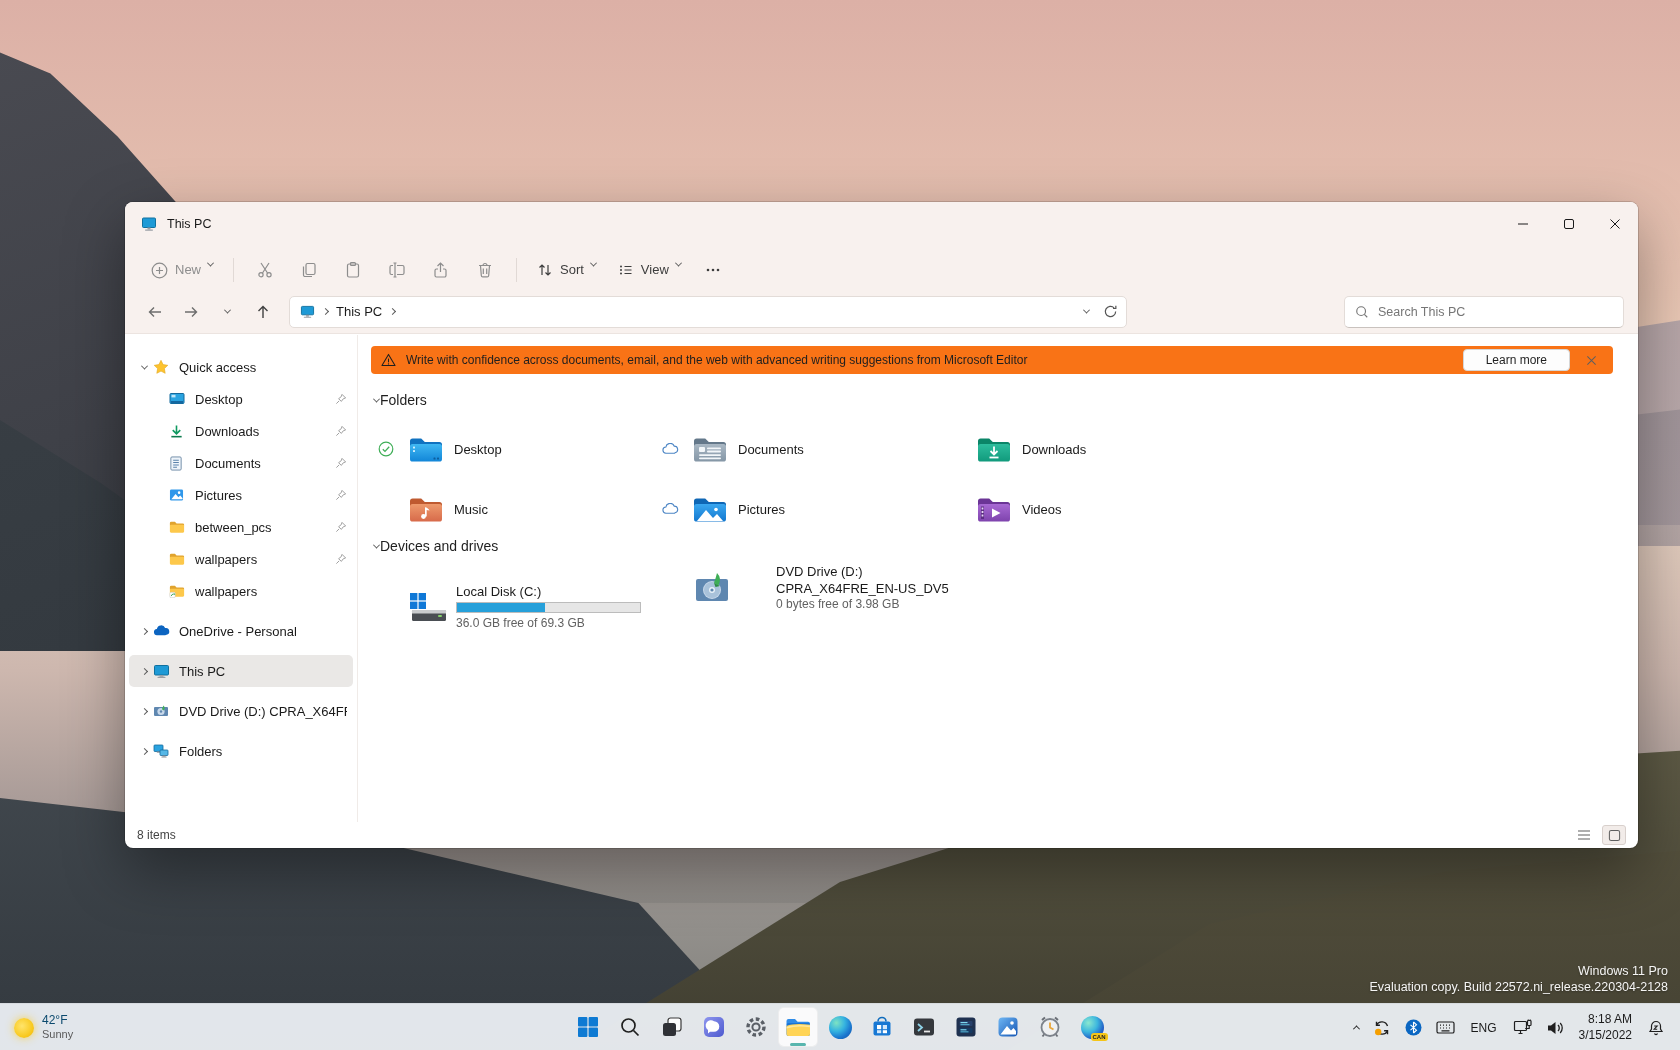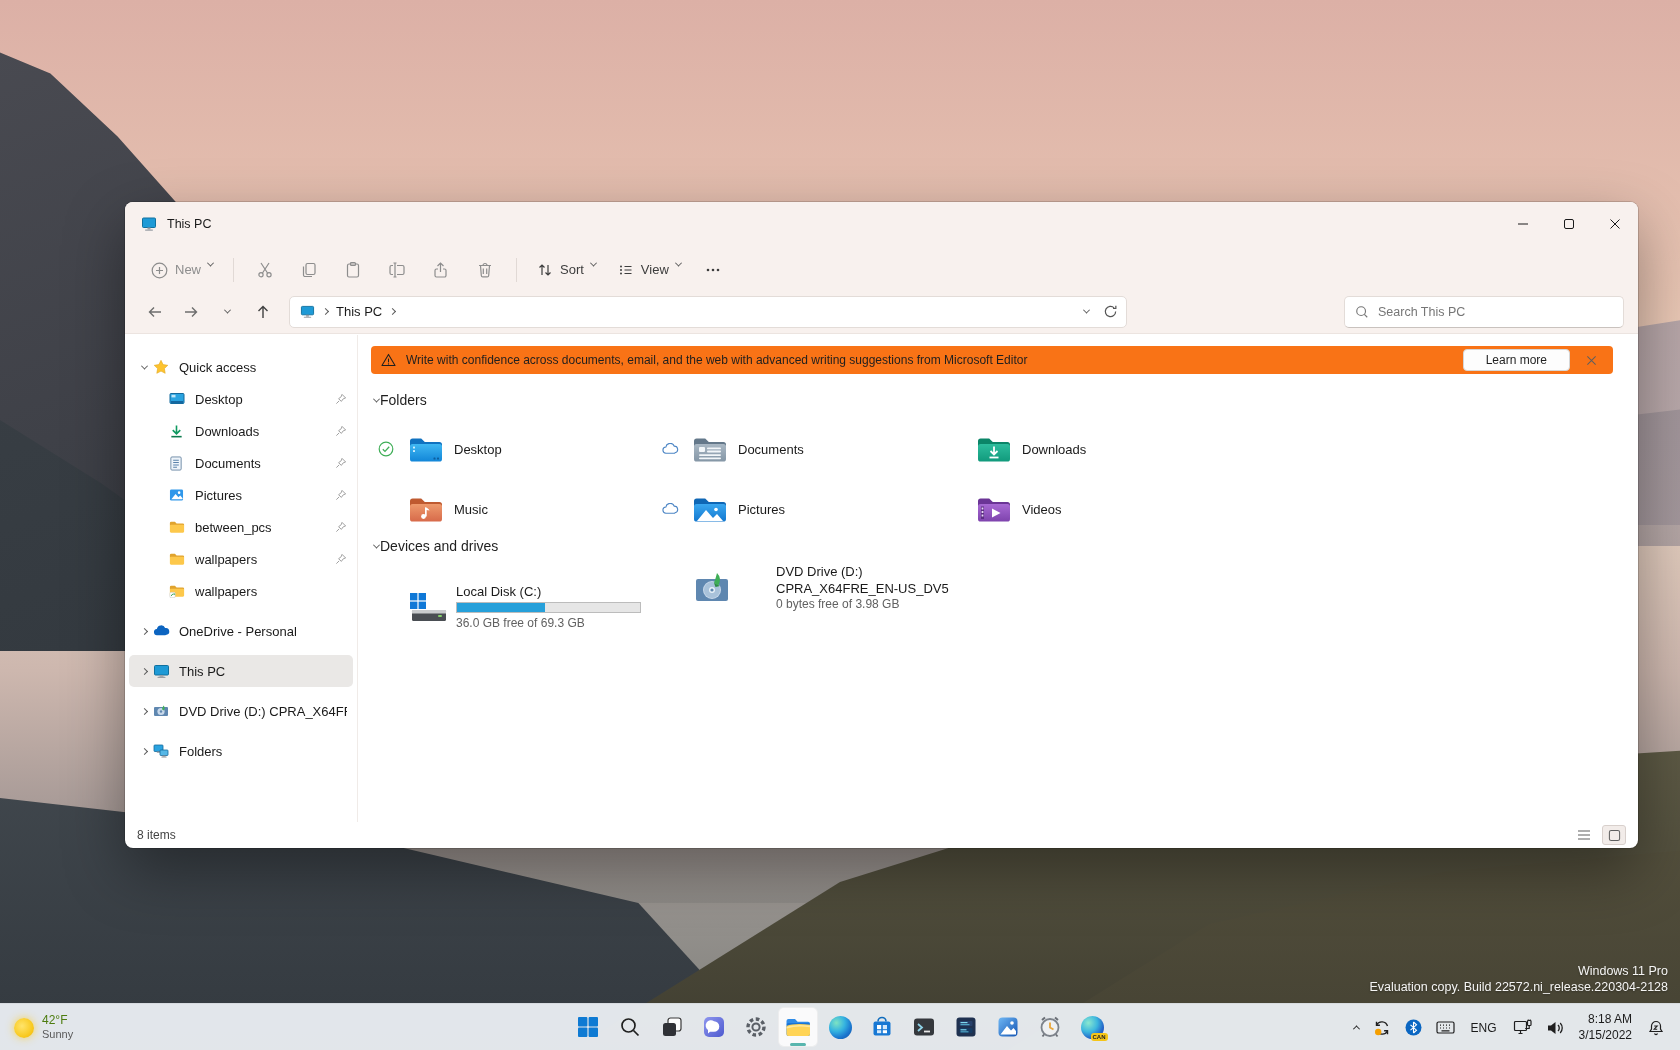--- a/index.html
+++ b/index.html
@@ -101,21 +101,21 @@
   .chev.right { transform:rotate(-45deg); }
   .chev.sm { width:5px; height:5px; }
 
   
   .taskbar { position:absolute; left:0; right:0; bottom:0; height:47px; background:rgba(237,241,245,.94);
     border-top:1px solid rgba(0,0,0,.05); display:flex; align-items:center; }
   .tb-weather { position:absolute; left:4px; top:0; height:47px; display:flex; align-items:center; gap:8px; padding:0 10px; border-radius:6px; }
   .tb-weather .sun { width:20px; height:20px; border-radius:50%;
     background:radial-gradient(circle at 40% 40%, #ffe46b, #f8c81c 65%, #eeae0c); box-shadow:0 0 8px rgba(250,205,50,.8); }
   .tb-weather .wtxt { line-height:1.15; }
-  .tb-weather .wtemp { font-size:12px; color:#4d7c0f; }
+  .tb-weather .wtemp { font-size:12px; color:#0c4a6e; }
   .tb-weather .wcond { font-size:11px; color:#5a5a5a; }
   .tb-center { position:absolute; left:50%; transform:translateX(-50%); display:flex; gap:2px; align-items:center; height:47px; }
   .task-icon { width:40px; height:40px; margin-top:0px; border-radius:6px; display:flex; align-items:center; justify-content:center; position:relative; }
   .task-icon.active { background:rgba(255,255,255,.8); box-shadow:inset 0 0 0 1px rgba(0,0,0,.05); }
   .task-icon.active::after { content:""; position:absolute; bottom:1px; left:50%; transform:translateX(-50%);
     width:16px; height:3px; border-radius:2px; background:#58b5ae; }
   .tray { position:absolute; right:4px; top:0; height:47px; display:flex; align-items:center; gap:4px; padding-right:6px; }
   .tray-btn { height:36px; border-radius:5px; display:flex; align-items:center; justify-content:center; padding:0 5px; gap:6px; }
   .tray-lang { font-size:12px; color:#1b1b1b; padding:0 7px; }
   .tray-clock { text-align:right; font-size:12px; color:#1b1b1b; line-height:1.3; padding:0 6px; }

